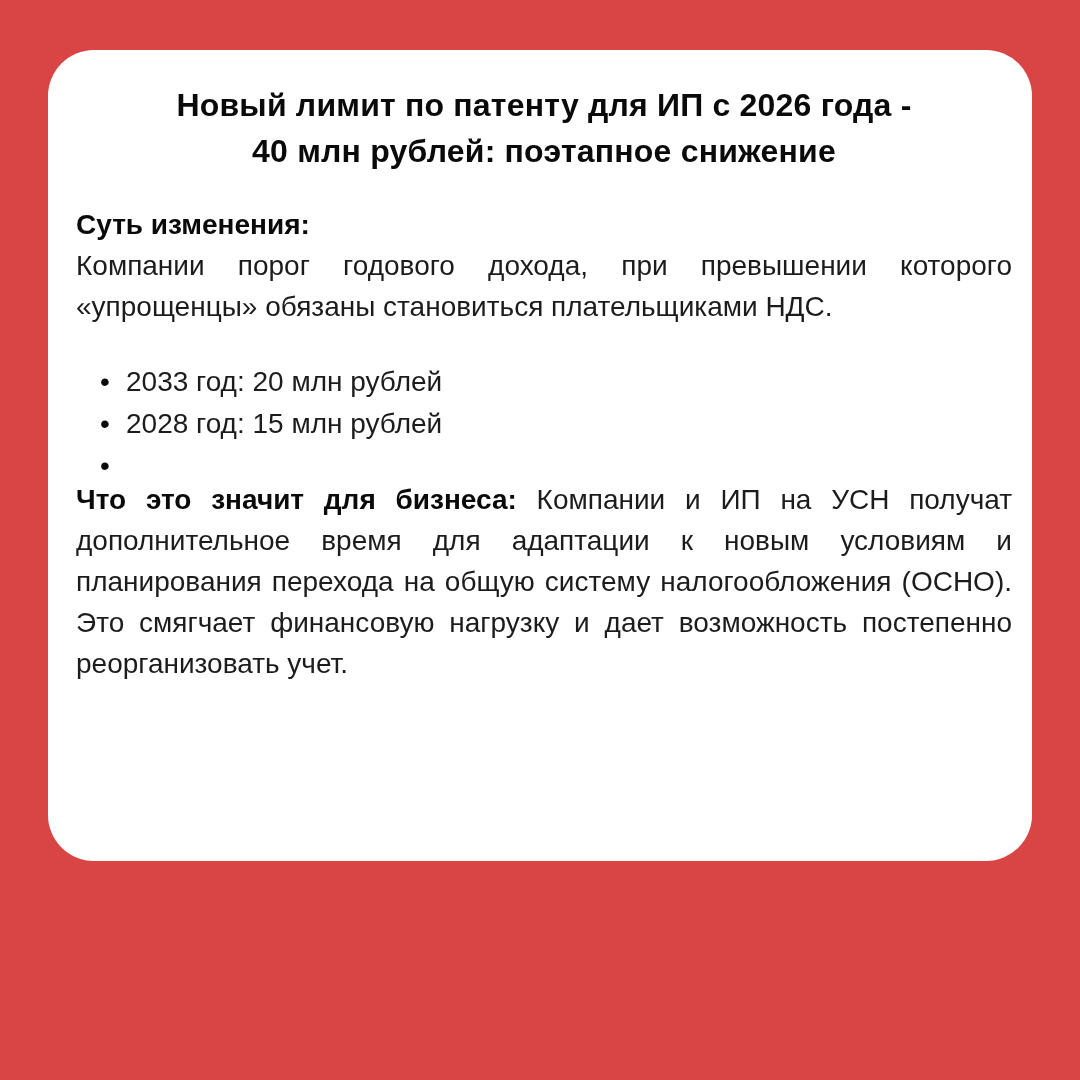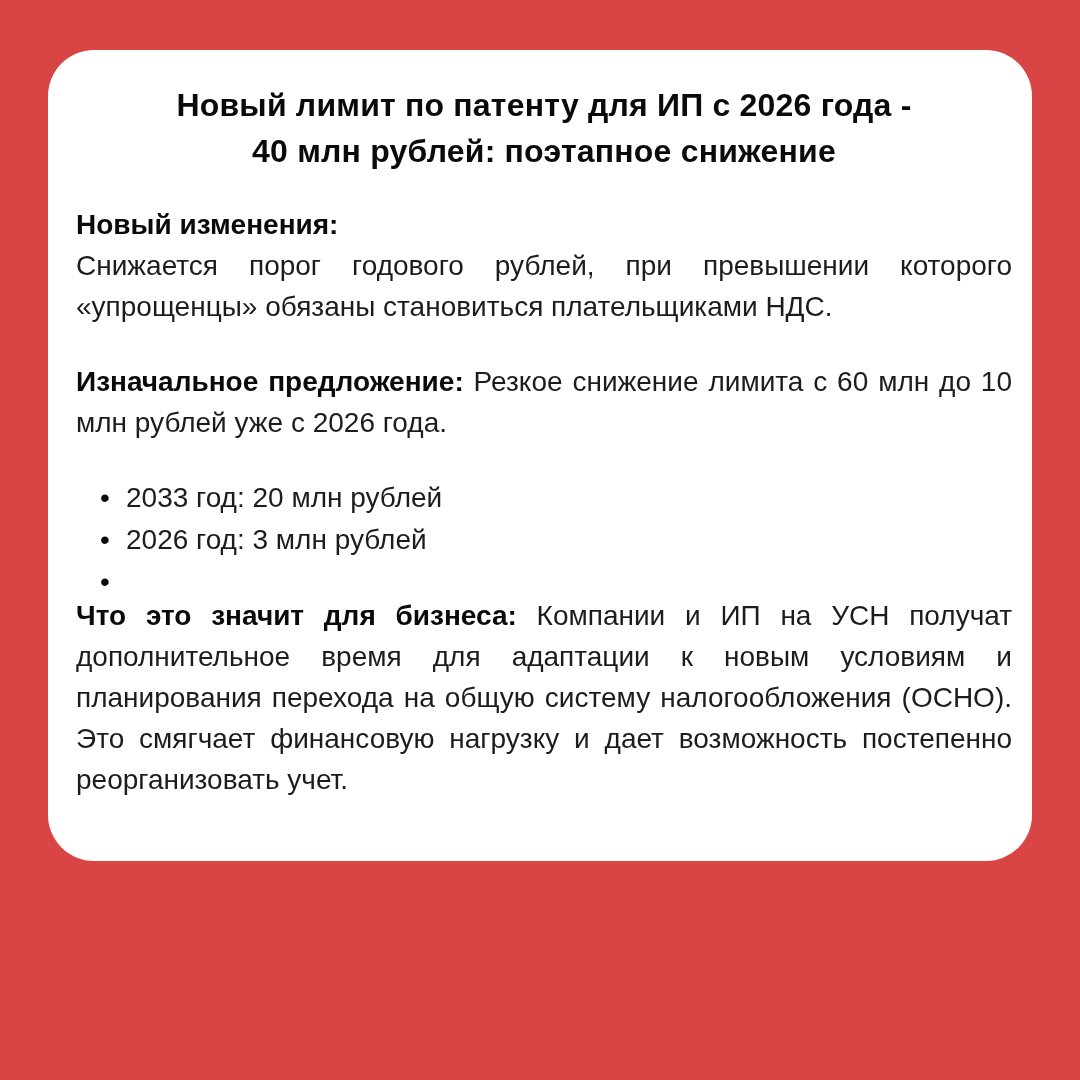--- a/index.html
+++ b/index.html
@@ -77,32 +77,29 @@
 <body>
 
 <div class="card">
 
   <h1 class="title">
     <span class="line">Новый лимит по патенту для ИП с 2026 года -</span>
     <span class="line">40 млн рублей: поэтапное снижение</span>
   </h1>
 
   <div class="section">
-    <p class="sec-heading">Новый изменения:</p>
-    <p class="sec-body">Снижается порог годового рублей, при превышении которого «упрощенцы» обязаны становиться плательщиками НДС.</p>
+    <p class="sec-heading">Суть изменения:</p>
+    <p class="sec-body">Компании порог годового дохода, при превышении которого «упрощенцы» обязаны становиться плательщиками НДС.</p>
   </div>
 
-  <div class="section">
-    <p class="sec-body"><strong>Изначальное предложение:</strong> <span>Резкое снижение лимита с 60 млн до 10 млн рублей уже с 2026 года.</span></p>
-  </div>
 
   <div class="section">
     <ul class="bullets">
       <li><span class="dot">•</span><span>2033 год: 20 млн рублей</span></li>
-      <li><span class="dot">•</span><span>2026 год: 3 млн рублей</span></li>
+      <li><span class="dot">•</span><span>2028 год: 15 млн рублей</span></li>
       <li><span class="dot">•</span></li>
     </ul>
   </div>
 
   <div class="section">
     <p class="sec-body"><strong>Что это значит для бизнеса:</strong> <span>Компании и ИП на УСН получат дополнительное время для адаптации к новым условиям и планирования перехода на общую систему налогообложения (ОСНО). Это смягчает финансовую нагрузку и дает возможность постепенно реорганизовать учет.</span></p>
   </div>
 
 </div>
 

